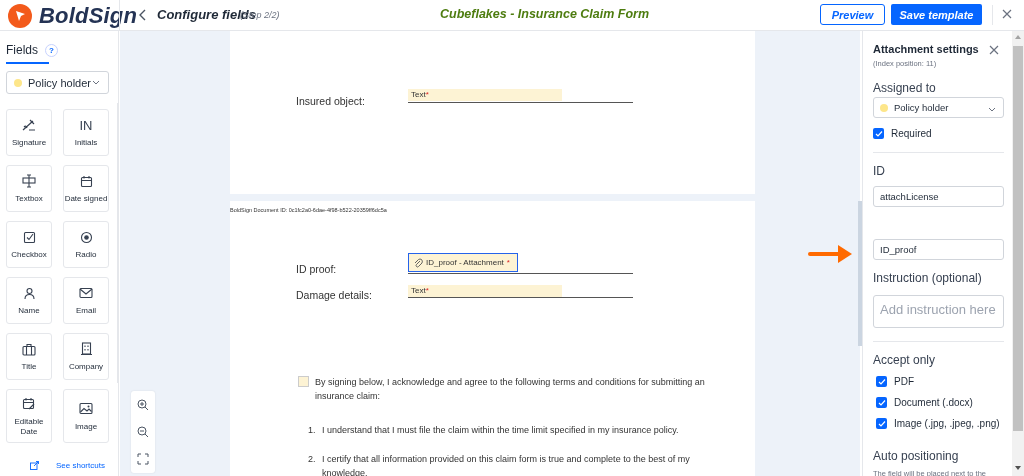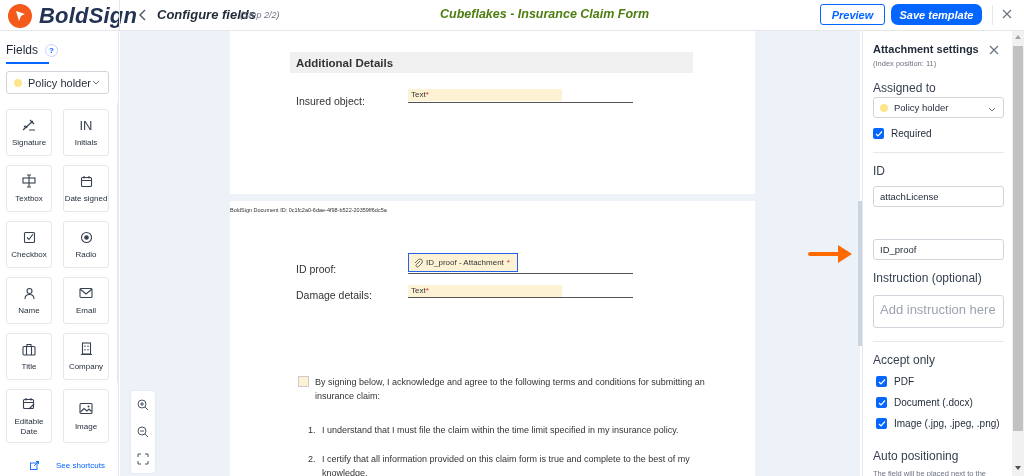--- a/index.html
+++ b/index.html
@@ -10,21 +10,21 @@
   .header { position: absolute; top: 0; left: 0; width: 1024px; height: 31px; background: #fff; border-bottom: 1px solid #e5e7eb; font-style: italic; }
   .logo { position: absolute; left: 8px; top: 3px; height: 26px; display: flex; align-items: center; }
   .logo-mark { width: 24px; height: 24px; border-radius: 50%; background: #f35a1b; position: relative; display:flex; align-items:center; justify-content:center; }
   .logo-text { margin-left: 7px; font-weight: bold; font-size: 22px; color: #243354; letter-spacing: 0.2px; }
   .header-divider { position: absolute; left: 119px; top: 0; width: 1px; height: 31px; background: #e5e7eb; }
   .back-chev { position: absolute; left: 134px; top: 6px; width: 18px; height: 18px; display:flex; align-items:center; justify-content:center; color:#4b5563; }
   .configure-title { position: absolute; left: 157px; top: 7px; font-size: 13px; font-weight: bold; color: #1f2937; }
   .step-label { position: absolute; left: 240px; top: 10px; font-size: 9px; color: #6b7280; }
   .doc-title { position: absolute; left: 440px; top: 7px; font-size: 12.5px; color: #4d7c0f; font-weight: bold; }
   .btn-preview { position: absolute; left: 820px; top: 4px; width: 65px; height: 21px; border: 1px solid #0565ff; border-radius: 3px; background:#fff; color:#0565ff; font-size: 11px; font-weight: bold; display:flex; align-items:center; justify-content:center; }
-  .btn-save { position: absolute; left: 891px; top: 4px; width: 91px; height: 21px; border-radius: 7px; background:#0565ff; color:#fff; font-size: 11px; font-weight: bold; display:flex; align-items:center; justify-content:center; }
+  .btn-save { position: absolute; left: 891px; top: 4px; width: 91px; height: 21px; border-radius: 2px; background:#0565ff; color:#fff; font-size: 11px; font-weight: bold; display:flex; align-items:center; justify-content:center; }
   .hdr-sep { position:absolute; left: 992px; top: 5px; width:1px; height: 20px; background:#e5e7eb; }
   .hdr-close { position:absolute; left: 999px; top: 6px; width: 16px; height: 16px; color:#6b7280; display:flex; align-items:center; justify-content:center; }
 
   
   .sidebar { position: absolute; top: 31px; left: 0; width: 119px; height: 445px; background: #fff; border-right: 1px solid #e5e7eb; }
   .fields-tab { position: absolute; left: 6px; top: 12px; font-size: 12px; color: #1f2937; display:flex; align-items:center; }
   .fields-underline { position:absolute; left: 6px; top: 31px; width: 43px; height: 2px; background:#0565ff; }
   .help-badge { margin-left: 7px; width: 13px; height: 13px; border-radius: 50%; border: 1px solid #c7d2fe; color:#0565ff; font-size: 8px; display:flex; align-items:center; justify-content:center; font-weight:bold; }
   .signer-select { position:absolute; left: 6px; top: 40px; width: 103px; height: 23px; border: 1px solid #d1d5db; border-radius: 3px; display:flex; align-items:center; padding-left: 7px; font-size: 11px; color:#1f2937; background:#fff; }
   .dot { width: 8px; height: 8px; border-radius: 50%; background: #fde68a; margin-right: 6px; }
@@ -239,21 +239,20 @@
       <svg width="9" height="9" viewBox="0 0 9 9">
           <rect x="0.5" y="2" width="6.5" height="6.5" stroke="#0565ff" fill="none" stroke-width="0.9"></rect>
           <path d="M4 5 L8.5 0.5 M6 0.5 L8.5 0.5 L8.5 3" stroke="#0565ff" stroke-width="0.9" fill="none"></path>
         </svg>
       <span>See shortcuts</span>
     </div>
   </div>
 
   <div class="canvas">
     <div class="page page1">
-      <div class="section-bar">Additional Details</div>
       <span class="doc-label" style="left:66px;top:64px;">Insured object:</span>
       <div class="text-field" style="left:178px;top:58px;width:154px;"><span>Text</span><span class="req">*</span></div>
       <div class="doc-line" style="left:178px;top:71px;width:225px;"></div>
     </div>
 
     <div class="page page2">
       <span class="doc-id">BoldSign Document ID: 0c1fc2a0-6dae-4f98-b522-20359ff6dc5a</span>
       <span class="doc-label" style="left:66px;top:62px;">ID proof:</span>
       <div class="attach-field" style="left:178px;top:52px;width:110px;">
         <svg width="10" height="10" viewBox="0 0 10 10">

